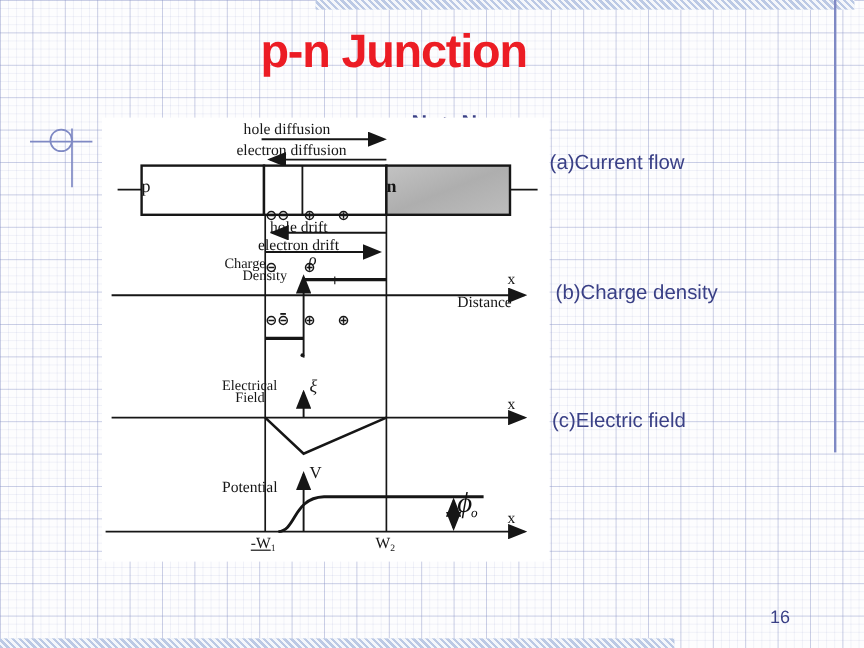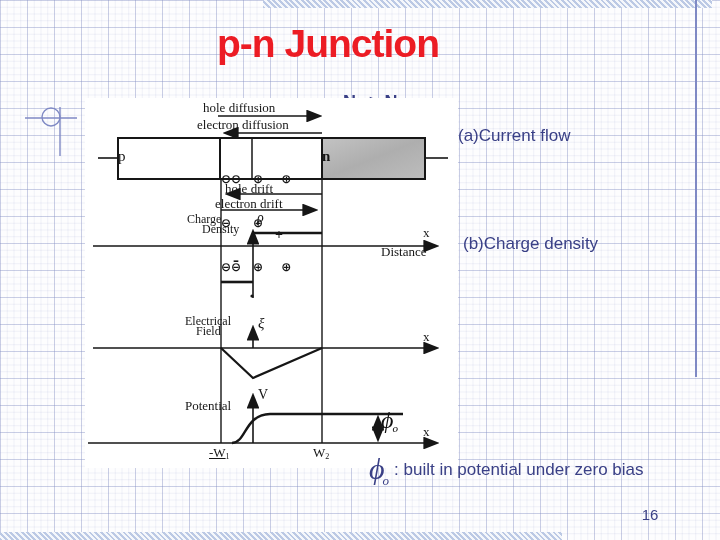--- a/index.html
+++ b/index.html
@@ -149,17 +149,17 @@
     <div class="dtxt" style="left:100px;top:301px;font-size:13px;text-align:center;">Potential</div>
     <div class="dtxt" style="left:173px;top:290px;font-size:14px;">V</div>
     <div class="dtxt" style="left:338px;top:327px;font-size:13px;">x</div>
     <div class="dtxt wlab" style="left:124px;top:348px;text-decoration:underline;"><span>-W</span><sub>1</sub></div>
     <div class="dtxt wlab" style="left:228px;top:348px;"><span>W</span><sub>2</sub></div>
     <div class="dphi"><span class="phi phi-big">ϕ</span><span class="phi-sub">o</span></div>
   </div>
 
   <div class="sidelabel" style="left:458px;top:126px;">(a)Current flow</div>
   <div class="sidelabel" style="left:463px;top:234px;">(b)Charge density</div>
+  <div class="sidelabel" style="left:460px;top:341px;">(c)Electric field</div>
 
-  <div class="note"><span class="phi phi-big">ϕ</span><span class="phi-sub">o</span><span class="note-text">: built in potential under zero bias</span></div>
 
   <div class="pagenum">16</div>
 </div>
 
 </body></html>

